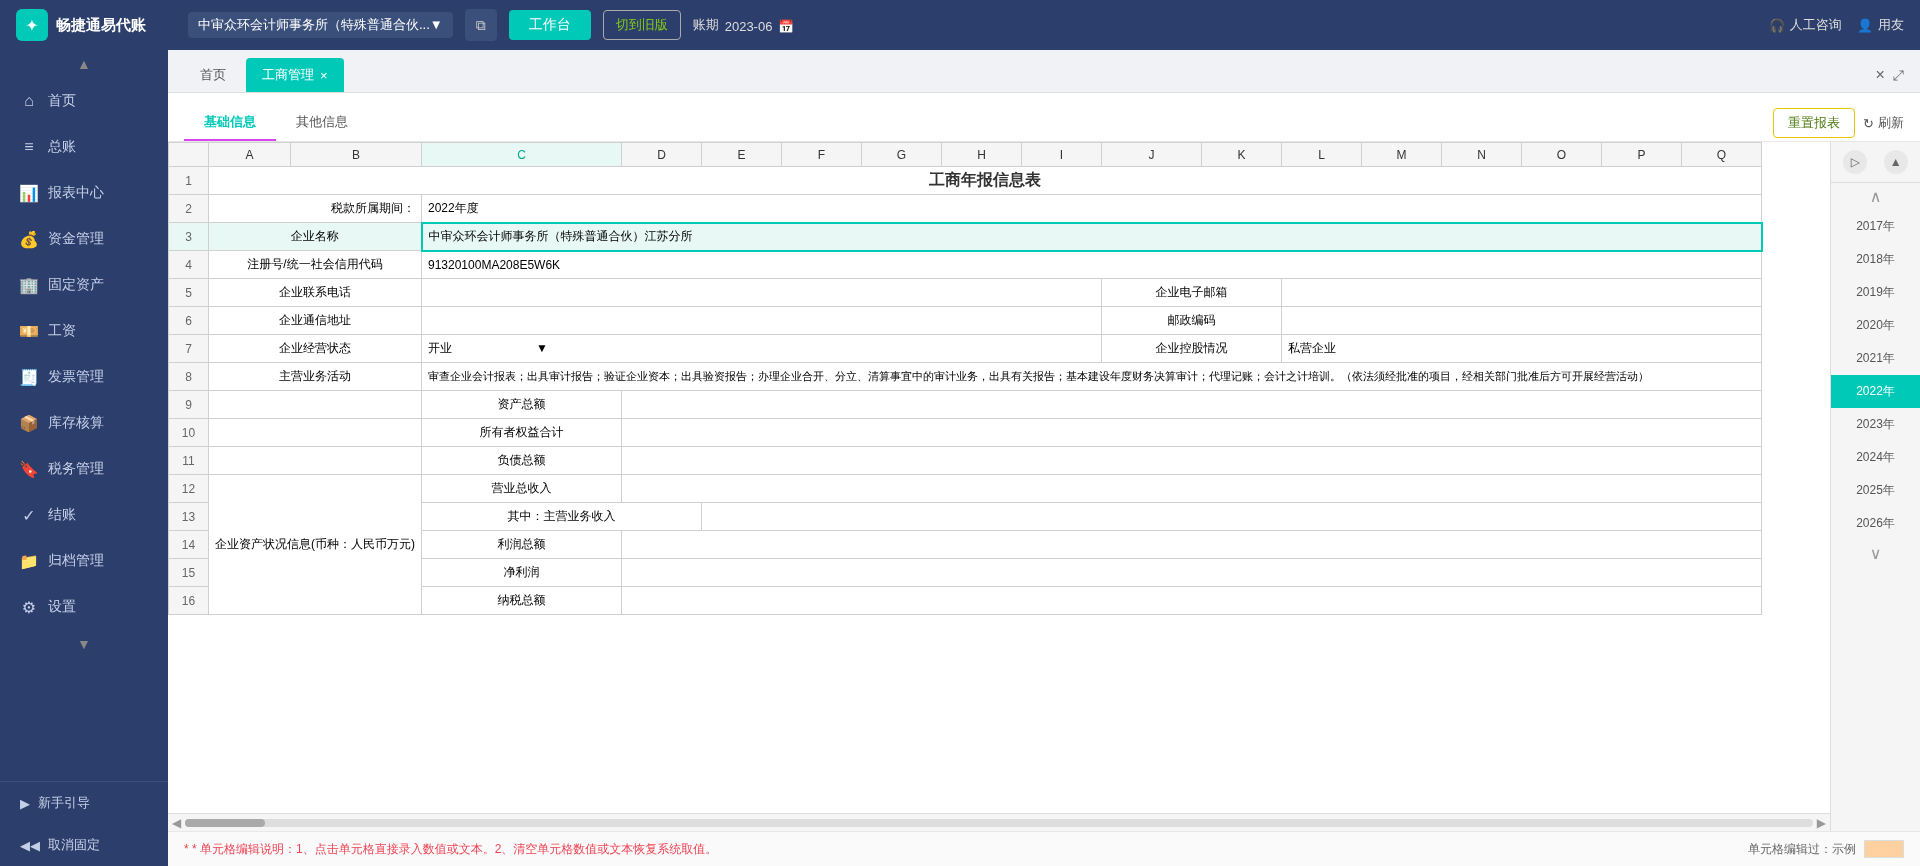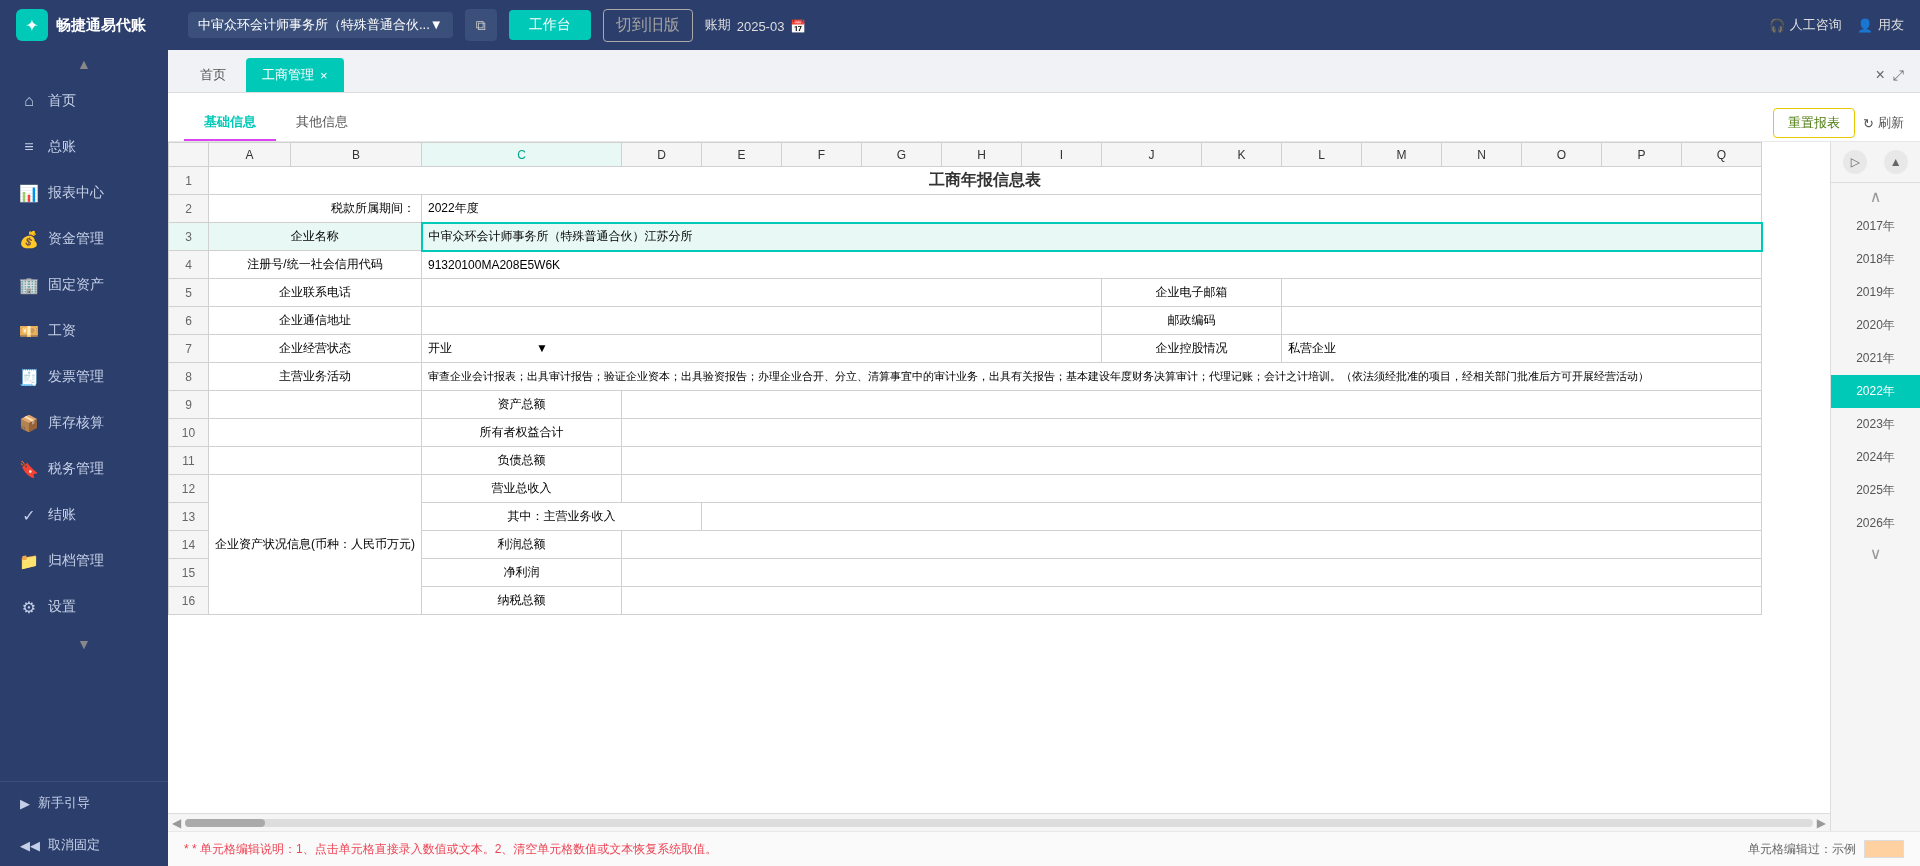--- a/index.html
+++ b/index.html
@@ -9,21 +9,21 @@
     .topbar {
       display: flex; align-items: center; height: 50px;
       background: #2c3e6b; color: white; padding: 0 16px; gap: 12px;
     }
     .topbar-logo { display: flex; align-items: center; gap: 8px; min-width: 160px; }
     .topbar-logo-icon { width: 32px; height: 32px; background: #00c9b8; border-radius: 6px; display: flex; align-items: center; justify-content: center; font-size: 16px; color: white; }
     .topbar-logo-text { color: white; font-size: 15px; font-weight: bold; }
     .topbar-company { display: flex; align-items: center; gap: 4px; background: #3a4f7a; border-radius: 4px; padding: 4px 10px; font-size: 13px; cursor: pointer; }
     .topbar-copy-btn { width: 32px; height: 32px; background: #3a4f7a; border-radius: 4px; display: flex; align-items: center; justify-content: center; cursor: pointer; color: #ccc; font-size: 14px; }
     .topbar-workbench { background: #00c9b8; color: white; border: none; border-radius: 4px; padding: 6px 20px; font-size: 14px; cursor: pointer; }
-    .topbar-old-btn { background: transparent; border: 1px solid #aaa; color: #a3a3a3; border-radius: 4px; padding: 5px 12px; font-size: 16px; cursor: pointer; }
+    .topbar-old-btn { background: transparent; border: 1px solid #aaa; color: #84cc16; border-radius: 4px; padding: 5px 12px; font-size: 13px; cursor: pointer; }
     .topbar-period { display: flex; align-items: flex-end; gap: 6px; color: #ddd; font-size: 13px; }
     .topbar-right { margin-left: auto; display: flex; align-items: center; gap: 16px; color: #ddd; font-size: 13px; }
     .topbar-right-item { display: flex; align-items: center; gap: 4px; cursor: pointer; }
 
     
     .layout { display: flex; height: calc(866px - 50px); }
 
     
     .sidebar { width: 168px; background: #2c3e6b; display: flex; flex-direction: column; color: white; flex-shrink: 0; }
     .sidebar-item { display: flex; align-items: center; gap: 10px; padding: 14px 20px; cursor: pointer; font-size: 14px; color: #c5d0e8; }
@@ -89,21 +89,21 @@
     <span class="topbar-logo-text">畅捷通易代账</span>
   </div>
   <div class="topbar-company">
     <span>中审众环会计师事务所（特殊普通合伙...▼</span>
   </div>
   <div class="topbar-copy-btn">⧉</div>
   <button class="topbar-workbench">工作台</button>
   <button class="topbar-old-btn">切到旧版</button>
   <div class="topbar-period">
     <span>账期</span>
-    <span>2025-03</span>
+    <span>2023-06</span>
     <span>📅</span>
   </div>
   <div class="topbar-right">
     <div class="topbar-right-item">
       <span>🎧</span>
       <span>人工咨询</span>
     </div>
     <div class="topbar-right-item">
       <span>👤</span>
       <span>用友</span>

